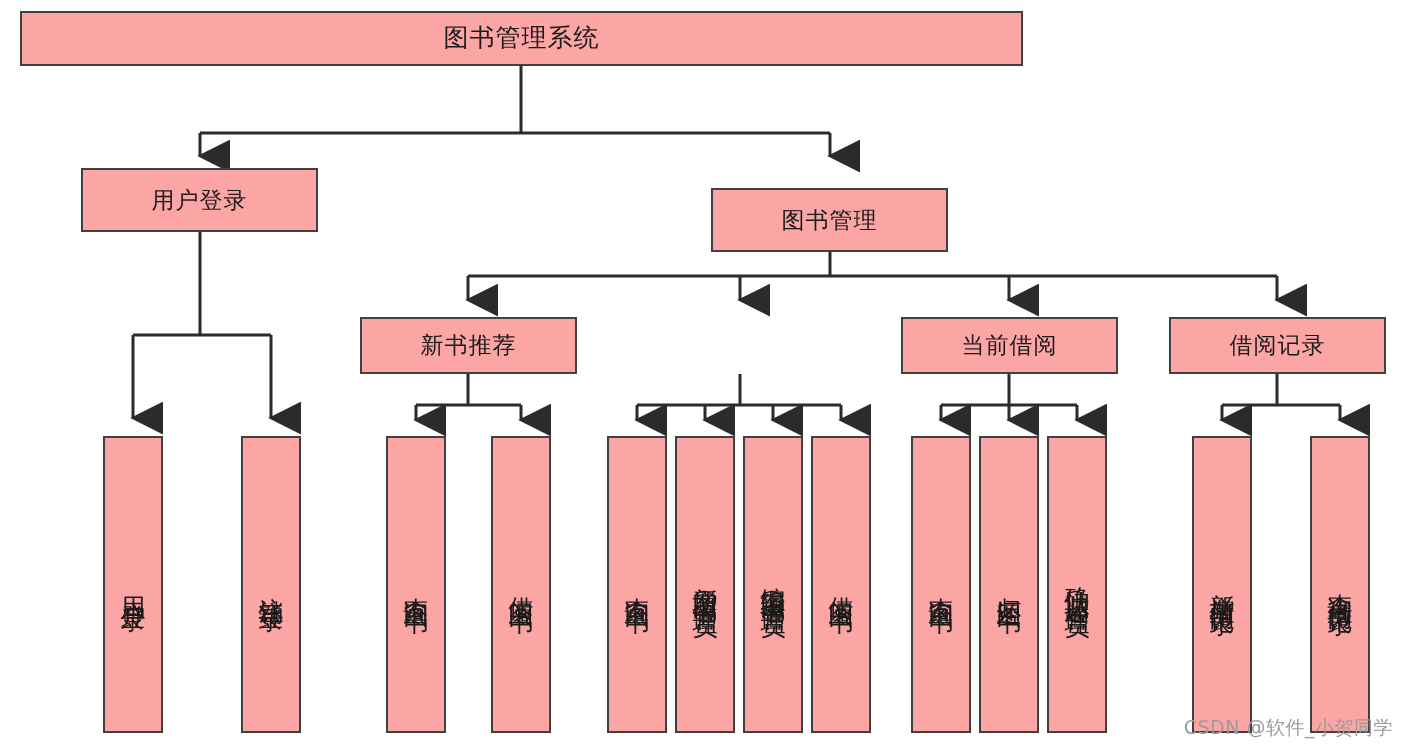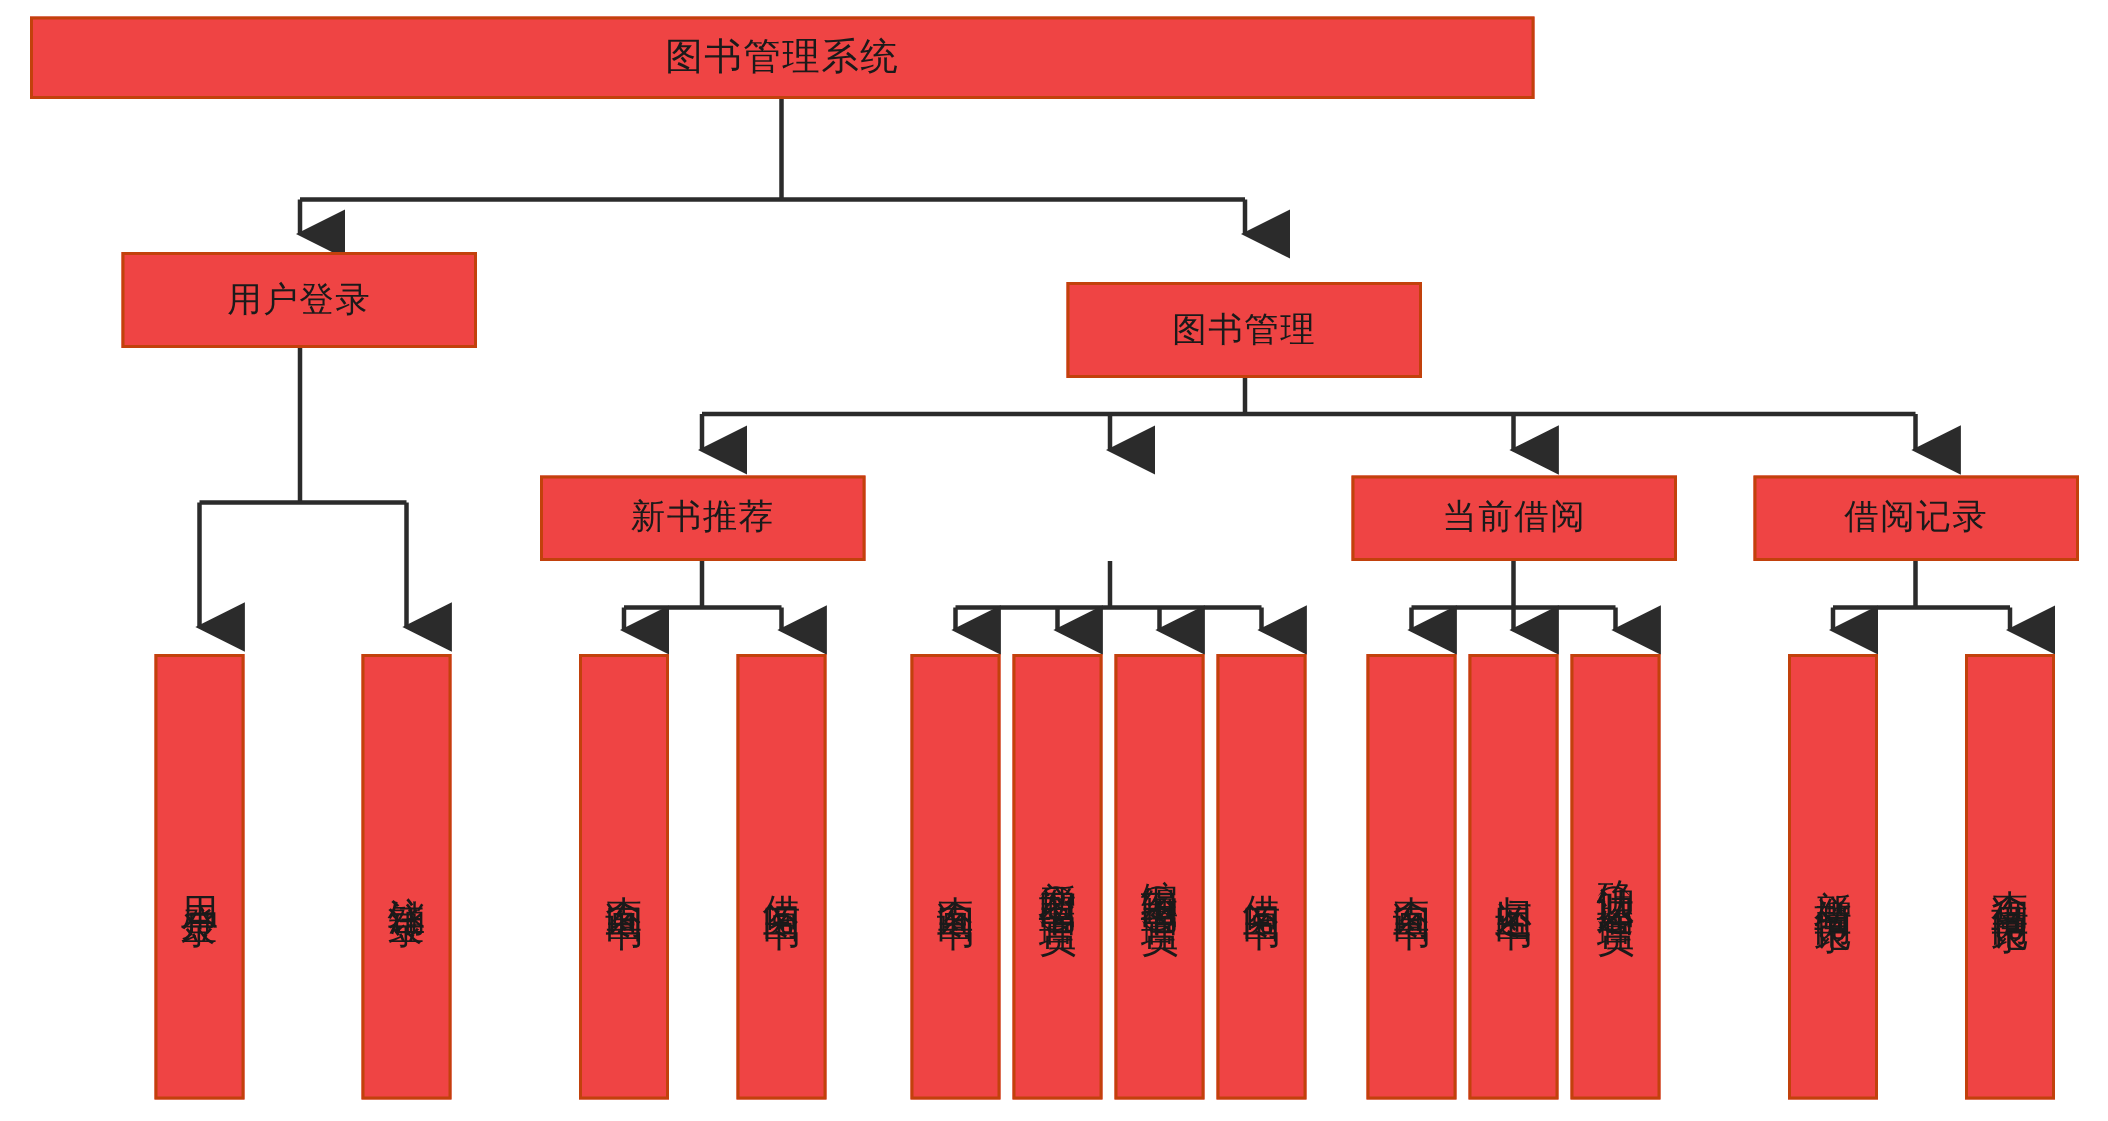--- a/index.html
+++ b/index.html
@@ -15,22 +15,22 @@
     position: relative;
     width: 1405px;
     height: 747px;
     background: #ffffff;
     overflow: hidden;
   }
   
   .node {
     position: absolute;
     box-sizing: border-box;
-    background: #ef4444;
-    border: 2px solid #c2410c;
+    background: #fca5a5;
+    border: 2px solid #404040;
     display: flex;
     align-items: center;
     justify-content: center;
     color: #1a1a1a;
   }
   .node .lbl {
     display: block;
     text-align: center;
     line-height: 1.15;
     white-space: nowrap;
@@ -197,14 +197,15 @@
     <span class="lbl">确认归还（管理员）</span>
   </div>
 
   <div class="node vert" style="left:1192px; top:436px; width:60px; height:297px;">
     <span class="lbl">新增借阅记录</span>
   </div>
   <div class="node vert" style="left:1310px; top:436px; width:60px; height:297px;">
     <span class="lbl">查询借阅记录</span>
   </div>
 
+  <div class="watermark">CSDN @软件_小贺同学</div>
 
 </div>
 
 </body></html>

